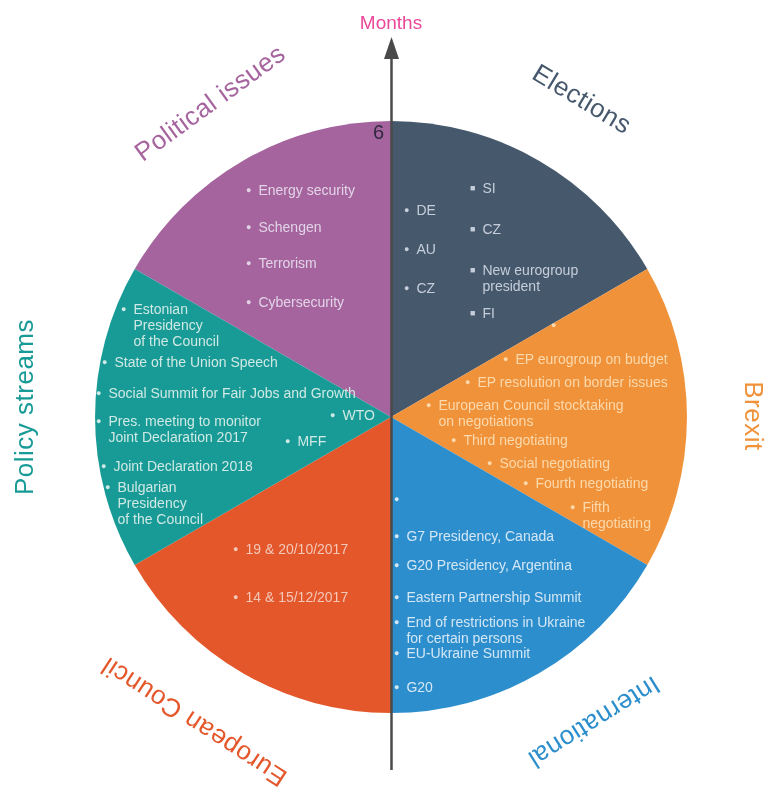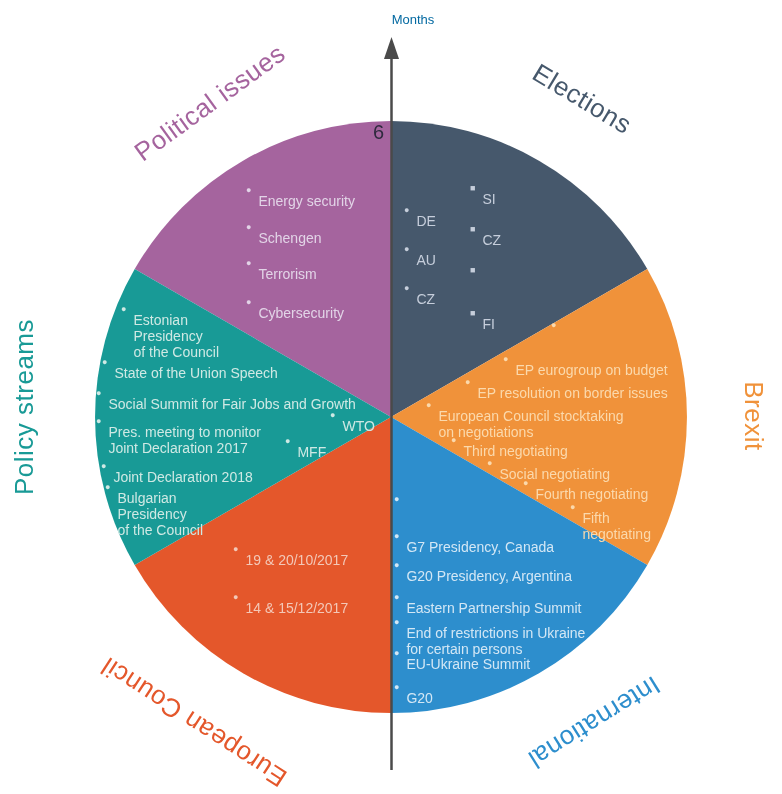--- a/index.html
+++ b/index.html
@@ -12,24 +12,24 @@
     position:absolute;white-space:nowrap;font-size:26px;font-weight:400;
     transform-origin:center center;letter-spacing:0.5px;
   }
   .item{
     position:absolute;display:flex;align-items:flex-start;
     font-size:14px;line-height:16px;white-space:nowrap;
   }
   .item .bullet{
     font-size:9px;line-height:16px;margin-right:7px;flex:0 0 auto;
   }
-  .item .txt{white-space:pre-line;margin-top:11px;}
+  .item .txt{white-space:pre-line;}
   #months-title{
-    position:absolute;top:12px;left:413px;transform:translateX(-50%);
-    font-size:13px;color:#0369a1;
+    position:absolute;top:12px;left:391px;transform:translateX(-50%);
+    font-size:19px;color:#ec4899;
   }
   #axis-tick-6{
     position:absolute;top:121px;left:352px;width:32px;text-align:right;
     font-size:20px;color:#2f2a3e;
   }
 </style>
 </head>
 <body>
 
 <div id="stage">
@@ -81,20 +81,22 @@
       <div class="item" style="left: 470px; top: 221px; color: rgb(198, 206, 219);">
         <span class="bullet">■</span>
         <span class="txt">CZ</span>
       </div>
       <div class="item" style="left: 404px; top: 241px; color: rgb(198, 206, 219);">
         <span class="bullet">●</span>
         <span class="txt">AU</span>
       </div>
       <div class="item" style="left: 470px; top: 262px; color: rgb(198, 206, 219);">
         <span class="bullet">■</span>
+        <span class="txt">New eurogroup
+president</span>
       </div>
       <div class="item" style="left: 404px; top: 280px; color: rgb(198, 206, 219);">
         <span class="bullet">●</span>
         <span class="txt">CZ</span>
       </div>
       <div class="item" style="left: 470px; top: 305px; color: rgb(198, 206, 219);">
         <span class="bullet">■</span>
         <span class="txt">FI</span>
       </div>
       <div class="sector-label" style="left: 753px; top: 416px; color: rgb(240, 146, 58); transform: translate(-50%, -50%) rotate(90deg);">Brexit</div>

